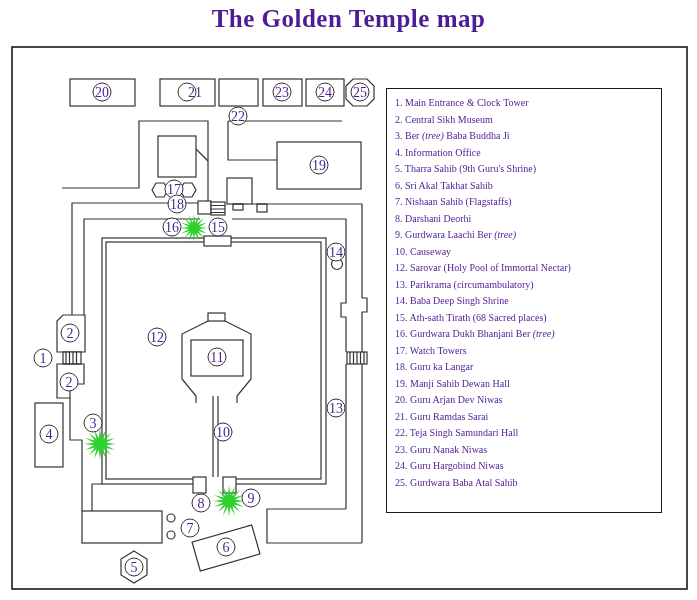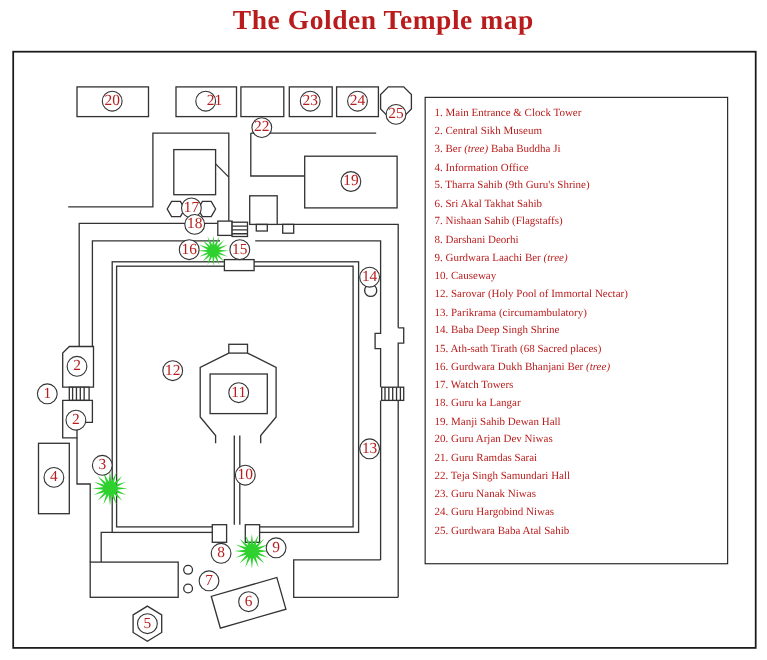--- a/index.html
+++ b/index.html
@@ -1,17 +1,17 @@
 <!DOCTYPE html>
 <html><head>
 <meta charset="utf-8">
 <style>
   html,body{margin:0;padding:0;background:#fff;}
   .page{position:relative;width:697px;height:600px;background:#fff;overflow:hidden;
-        font-family:"Liberation Serif", serif;color:#b91c1c;}
+        font-family:"Liberation Serif", serif;color:#4c1d95;}
   .title{position:absolute;top:5px;left:0;width:100%;text-align:center;
          font-size:25px;font-weight:bold;letter-spacing:0.5px;}
   #map-svg{position:absolute;left:0;top:0;}
   .legend{position:absolute;left:386px;top:88px;width:276px;height:425px;
           border:1.5px solid #1a1a1a;box-sizing:border-box;padding:6px 2px 0 8px;
           font-size:10px;background:#fff;}
   .lrow{line-height:16.5px;white-space:nowrap;}
   .mk{position:absolute;width:19px;height:19px;box-sizing:border-box;
       border:1.2px solid #333;border-radius:50%;background:#fff;
       transform:translate(-50%,-50%);display:flex;align-items:center;justify-content:center;
@@ -166,16 +166,16 @@
       <div class="mk" style="left: 218px; top: 227px;">15</div>
       <div class="mk" style="left: 172px; top: 227px;">16</div>
       <div class="mk" style="left: 174px; top: 189px;">17</div>
       <div class="mk" style="left: 177px; top: 156px; margin-top: 48px;">18</div>
       <div class="mk" style="left: 319px; top: 165px;">19</div>
       <div class="mk" style="left: 102px; top: 92px;">20</div>
       <div class="mk" style="left: 187px; top: 92px; padding-left: 16px;">21</div>
       <div class="mk" style="left: 238px; top: 92px; margin-top: 24px;">22</div>
       <div class="mk" style="left: 282px; top: 92px;">23</div>
       <div class="mk" style="left: 325px; top: 92px;">24</div>
-      <div class="mk" style="left: 360px; top: 104px; text-align: center;">25</div>
+      <div class="mk" style="left: 360px; top: 92px; text-align: center;">25</div>
     </div>
 
 </div>
 
 </body></html>

